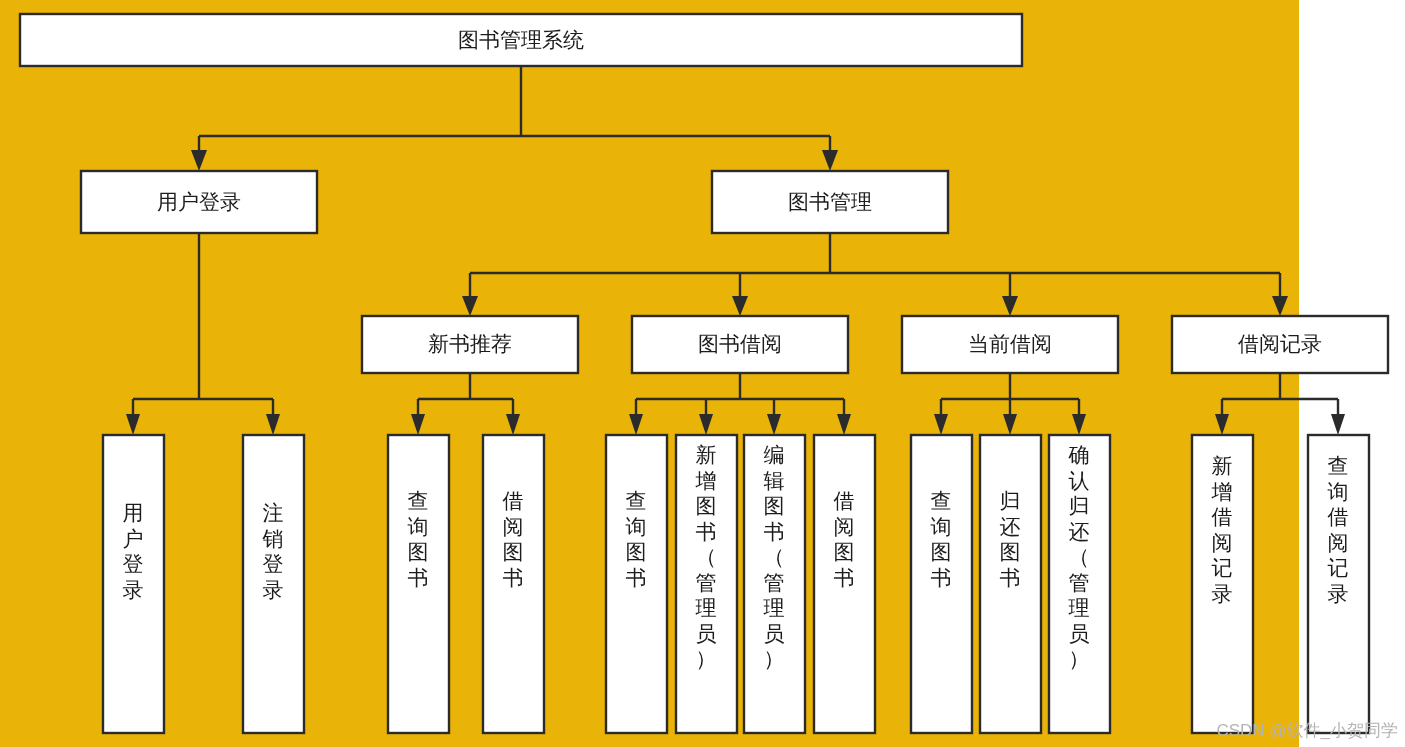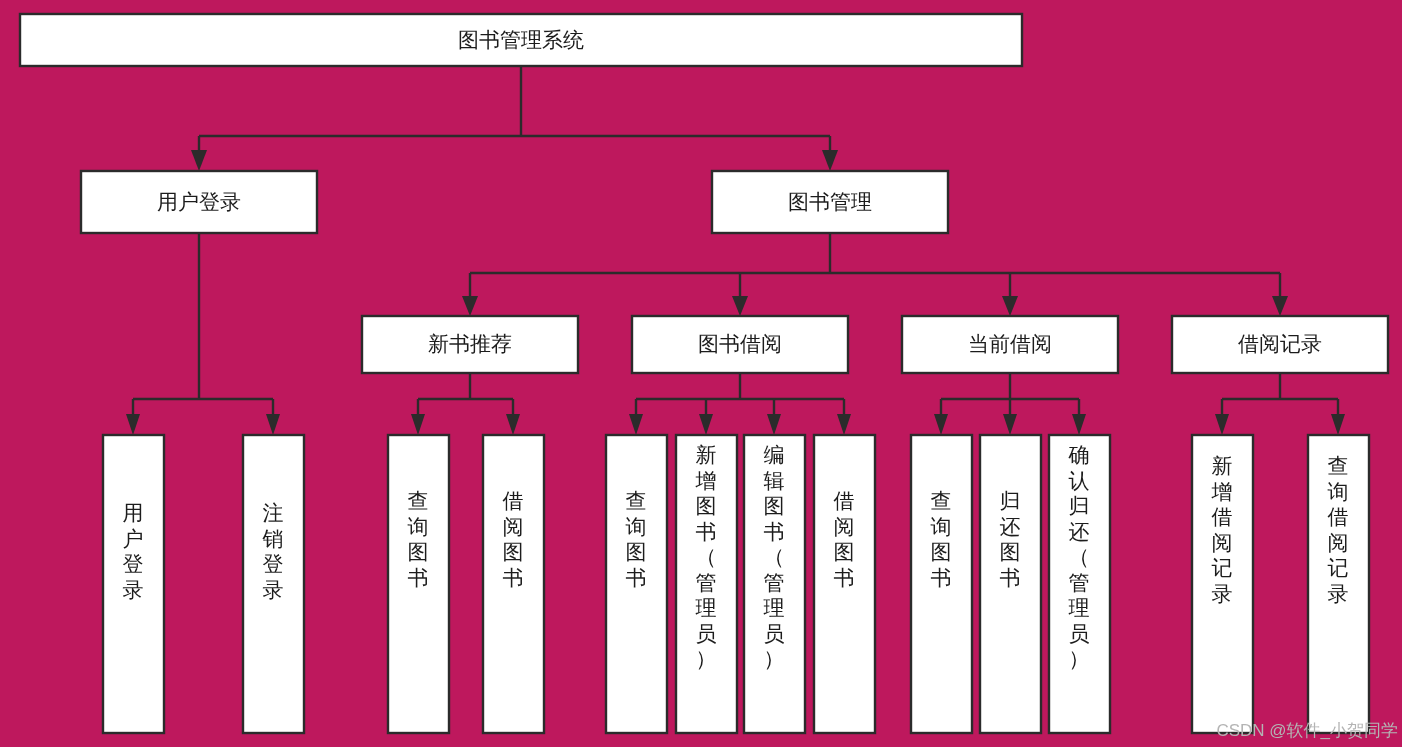--- a/index.html
+++ b/index.html
@@ -8,23 +8,23 @@
     background: #ffffff;
   }
   body {
     width: 1405px;
     height: 747px;
     font-family: "Liberation Sans", "DejaVu Sans", sans-serif;
     overflow: hidden;
   }
   #diagram-root {
     position: relative;
-    width: 1402px;
+    width: 1299px;
     height: 747px;
-    background: #be185d;
+    background: #eab308;
   }
   svg.diagram-canvas {
     position: absolute;
     top: 0;
     left: 0;
     width: 1405px;
     height: 747px;
   }
   .node-box {
     fill: #ffffff;

